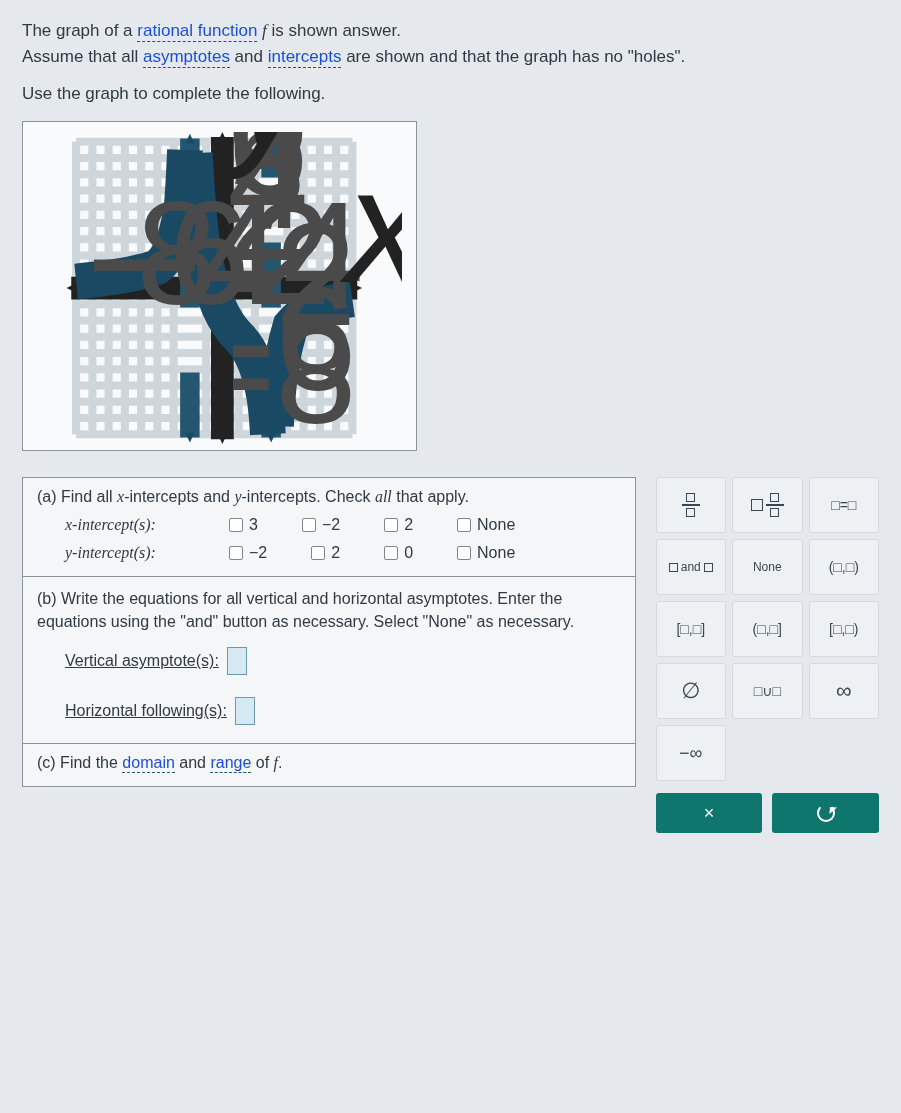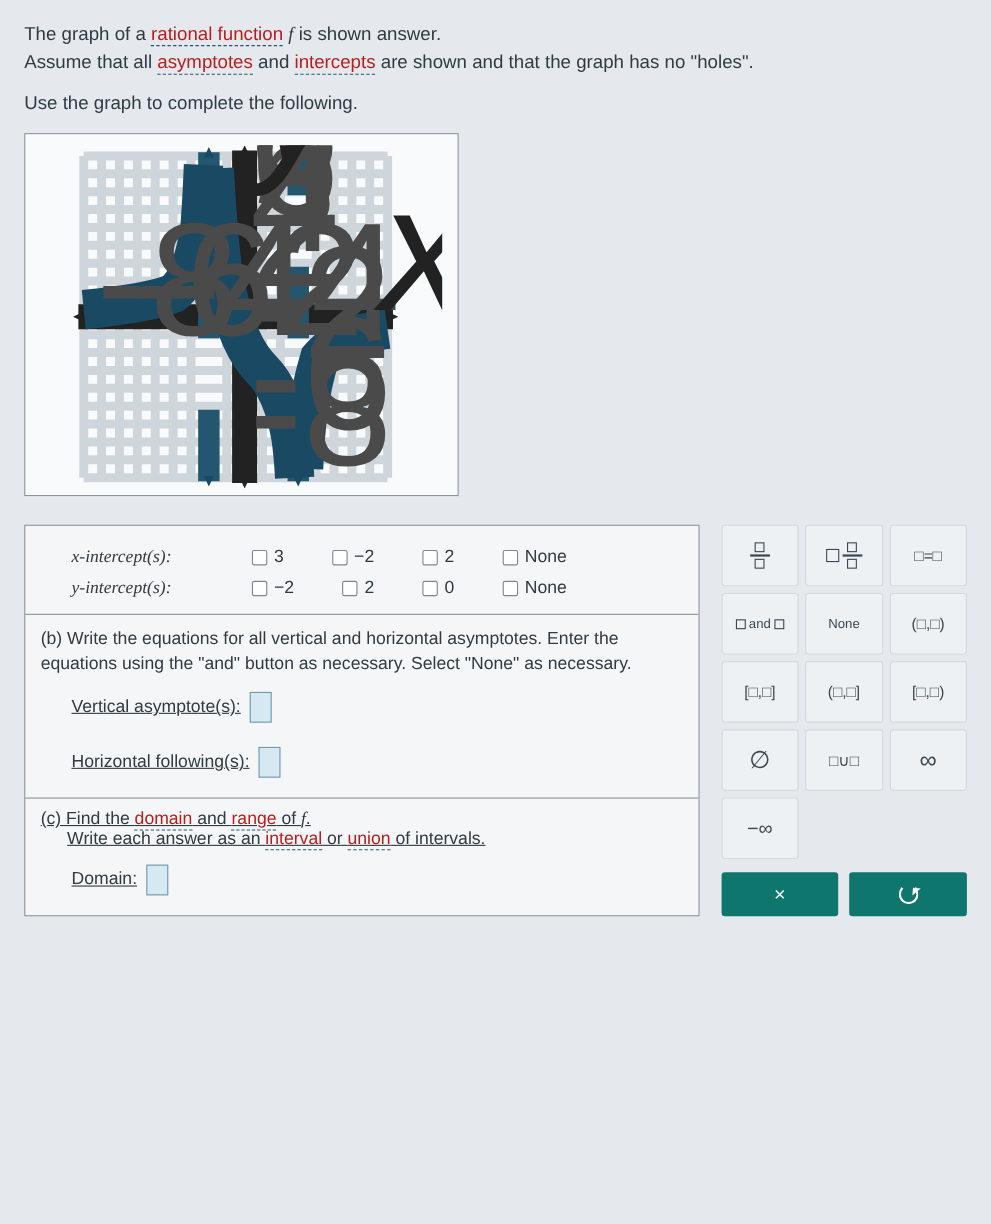--- a/index.html
+++ b/index.html
@@ -6,21 +6,21 @@
   body {
     margin: 0;
     padding: 18px 22px;
     font-family: Arial, Helvetica, sans-serif;
     background: #e5e9ed;
     color: #2f3a42;
     width: 901px;
   }
   .intro { font-size: 17px; line-height: 1.55; margin-bottom: 14px; }
   .ital { font-style: italic; font-family: 'Times New Roman', serif; }
-  .dashed { border-bottom: 1.5px dashed #24556e; color: #b91c1c; padding-bottom: 1px; }
+  .dashed { border-bottom: 1.5px dashed #24556e; color: #1d4ed8; padding-bottom: 1px; }
   .graph-wrap {
     width: 395px;
     height: 330px;
     border: 1px solid #8a949c;
     background: #f9fafb;
     padding: 10px 14px 6px 10px;
     margin-bottom: 26px;
   }
   svg.graph { width: 100%; height: 100%; }
   .grid-line { stroke: #cfd6db; stroke-width: 0.5; }
@@ -40,21 +40,21 @@
   .row-line.indent { margin-left: 28px; gap: 30px; }
   .checkbox { display: flex; align-items: center; gap: 6px; padding: 0 10px 0 4px; cursor: pointer; }
   .cb {
     width: 14px; height: 14px; border: 1.5px solid #7a8892; border-radius: 2px; background: #fff;
   }
   .fieldbox {
     display: inline-block; width: 20px; height: 28px; border: 1px solid #6c99ac;
     background: #d6e9f2; margin-left: 8px; vertical-align: middle;
   }
   .asym-row { margin: 14px 0 4px 28px; font-size: 16px; display:flex; align-items:center;text-decoration:underline;}
-  .label-c { font-weight: normal; text-decoration: underline; }
+  .label-c { font-weight: normal; }
 
   .tool-panel { width: 228px; }
   .tools { display: grid; grid-template-columns: repeat(3, 1fr); gap: 6px; }
   .tool-btn {
     background: #eef1f3; border: 1px solid #d3d9df; border-radius: 3px;
     height: 56px; display: flex; align-items: center; justify-content: center;
     font-size: 14px; color: #3b4750; cursor: pointer; position: relative;
   }
   .tool-btn.small-text { font-size: 12px; }
   .frac { display: flex; flex-direction: column; align-items: center; font-size: 12px; line-height: 1; }
@@ -162,20 +162,23 @@
     </g>
   </g>
 </svg>
 </div>
 
 <div class="main-row">
 
   <div class="answer-box">
 
     <div class="section">
+      <div>
+        <span>(a) Find all </span><span class="ital">x</span><span>-intercepts and </span><span class="ital">y</span><span>-intercepts. Check </span><span class="ital">all</span><span> that apply.</span>
+      </div>
       <div class="row-line indent">
         <span class="ital" style="min-width:130px"><span>x-intercept(s):</span></span>
         <label class="checkbox">
             <span class="cb"></span>
             <span>3</span>
           </label>
         <label class="checkbox">
             <span class="cb"></span>
             <span>−2</span>
           </label>
@@ -217,26 +220,21 @@
         </div>
       <div class="asym-row" style="margin-top:22px">
           <span>Horizontal following(s):</span>
           <span class="fieldbox"></span>
         </div>
     </div>
 
     <div class="section">
       <div class="label-c">
         <span>(c) Find the </span><span class="dashed">domain</span><span> and </span><span class="dashed">range</span><span> of </span><span class="ital">f</span><span>.</span><br>
-        <span style="margin-left:24px"><span>Write each answer as an </span><span class="dashed">interval</span><span> or </span><span class="dashed">union</span><span> of intervals.</span></span>
       </div>
-      <div class="asym-row">
-          <span>Domain:</span>
-          <span class="fieldbox"></span>
-        </div>
     </div>
   </div>
 
   <div class="tool-panel">
     <div class="tools">
       <div class="tool-btn">
           <span class="frac">
             <span class="sq tiny"></span>
             <span class="bar"></span>
             <span class="sq tiny"></span>

